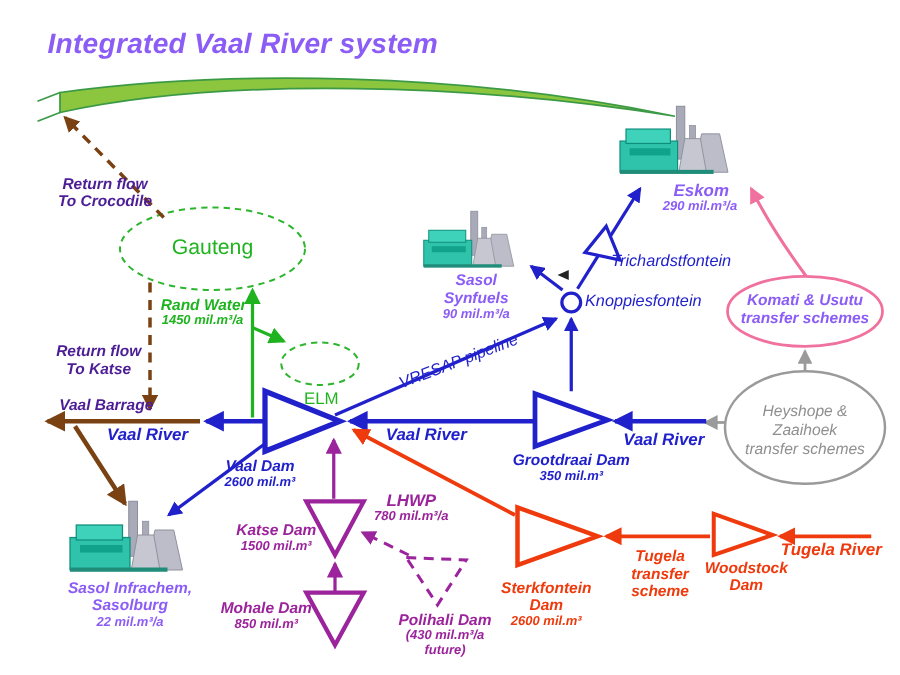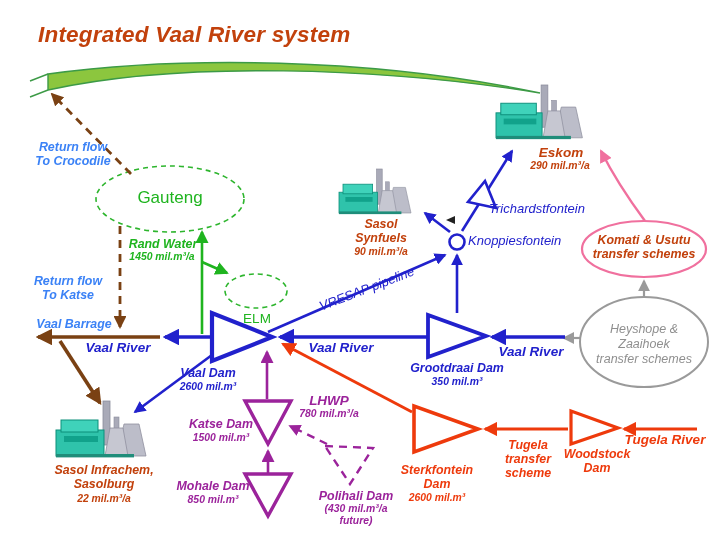--- a/index.html
+++ b/index.html
@@ -5,26 +5,26 @@
   html,body{margin:0;padding:0;background:#fff;}
   #slide{position:relative;width:720px;height:540px;background:#ffffff;overflow:hidden;
          font-family:"Liberation Sans",sans-serif;}
   svg{position:absolute;left:0;top:0;}
   .lbl{position:absolute;font-style:italic;font-weight:bold;text-align:center;
        line-height:1.14;white-space:nowrap;transform:translateX(-50%);}
   .lbl div{display:block;}
   .left-anchor{transform:none;text-align:left;}
   .c-blue{color:#2121cc;}
   .c-green{color:#1fb41f;}
-  .c-brown{color:#3b82f6;}
+  .c-brown{color:#4c1d95;margin-left:11px;}
   .c-purple{color:#9b239b;}
   .c-red{color:#ee3a0c;}
-  .c-pink{color:#c2410c;}
+  .c-pink{color:#8b5cf6;}
   .c-gray{color:#8f8f8f;}
-  .c-black{color:#c2410c;}
+  .c-black{color:#8b5cf6;}
   .fs-title{font-size:22.5px;font-weight:bold;letter-spacing:.2px;}
   .fs-big{font-size:13.5px;}
   .fs-med{font-size:12.4px;}
   .fs-small{font-size:10.4px;}
   .plain-it{font-weight:normal;font-style:italic;}
   .upright{font-style:normal;font-weight:normal;}
   .rot{transform:translateX(-50%) rotate(-21deg);}
 </style>
 </head>
 <body>

